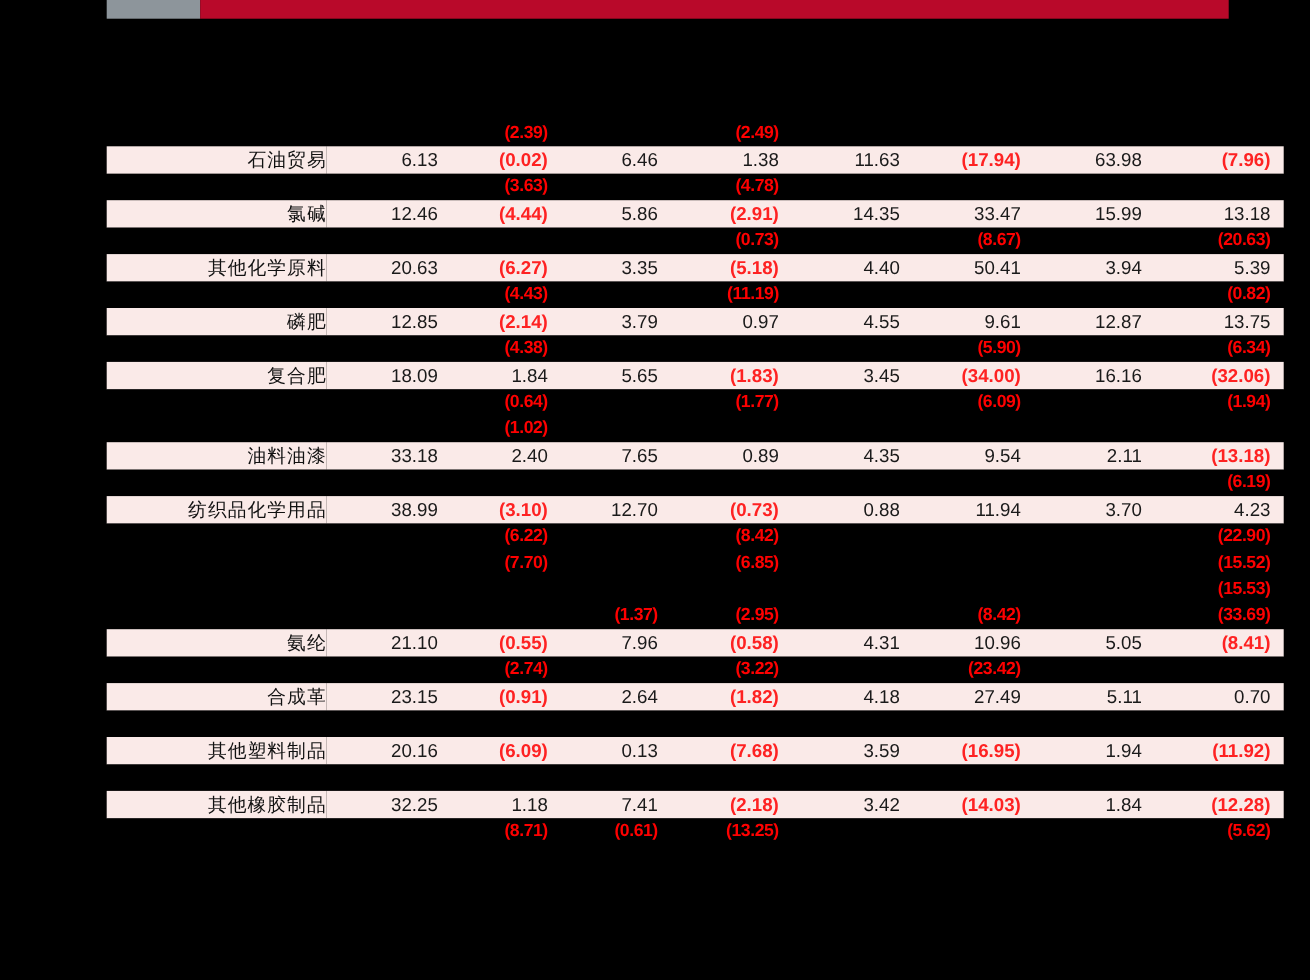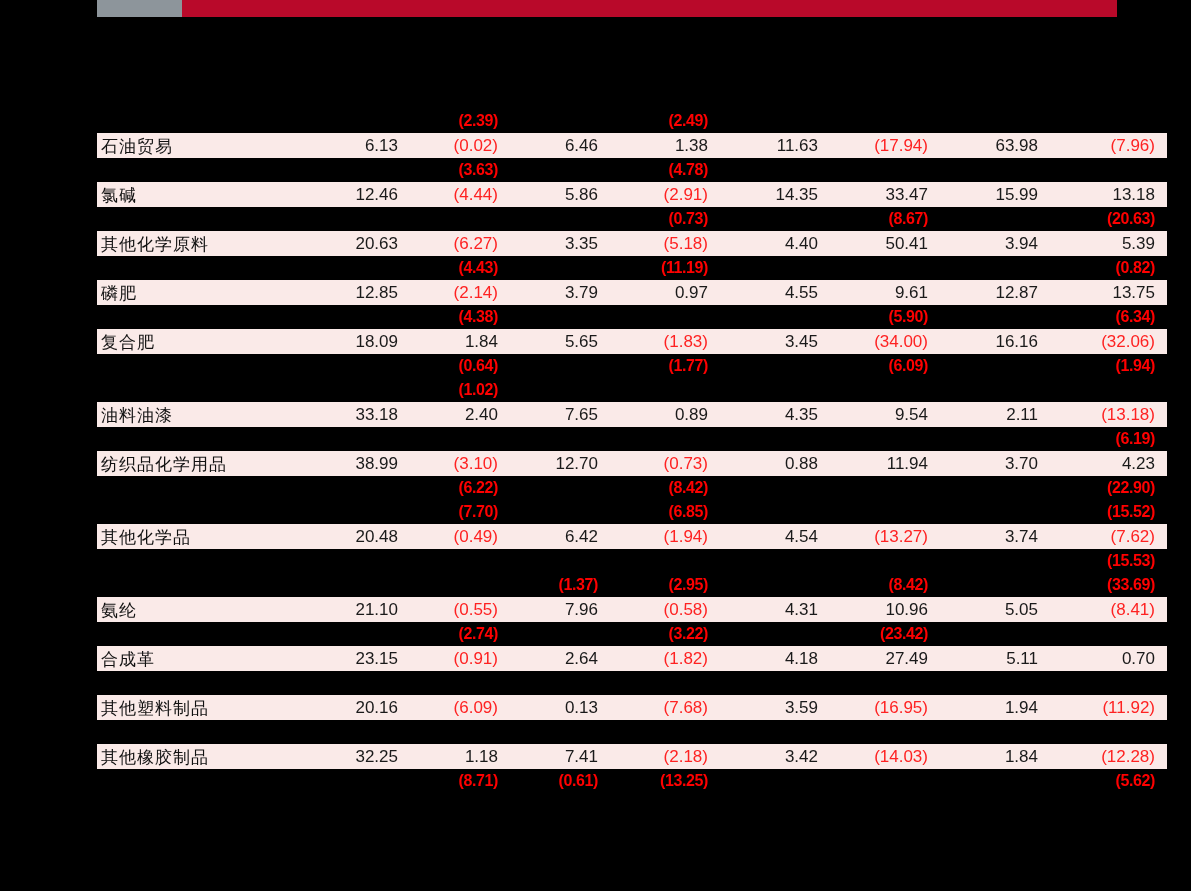--- a/index.html
+++ b/index.html
@@ -62,37 +62,37 @@
 
   td {
     padding: 0 12px 0 0;
     font-size: 17px;
     line-height: 24px;
     text-align: right;
     white-space: nowrap;
     vertical-align: middle;
   }
   td.label {
-    text-align: left;
+    text-align: right;
     padding: 0 0 0 4px;
     font-size: 17px;
     font-family: "DejaVu Serif", "Liberation Serif", serif;
     color: #111111;
     letter-spacing: 1px;
   }
   
   tr.band-dark td {
     color: #fe0000;
     font-weight: bold;
     font-size: 16px;
     letter-spacing: -0.4px;
   }
   
   tr.band-light td.pos { color: #1a1a1a; font-weight: normal; }
-  tr.band-light td.neg { color: #fe2222; font-weight: normal; }
+  tr.band-light td.neg { color: #fe2222; font-weight: bold; }
 </style>
 </head>
 <body>
 
 <div id="top-bar">
   <div class="seg-gray"></div>
   <div class="seg-red"></div>
 </div>
 
 <div id="table-wrap">
@@ -289,31 +289,20 @@
           <td class="label"></td>
           <td class="pos"></td>
           <td class="neg">(7.70)</td>
           <td class="pos"></td>
           <td class="neg">(6.85)</td>
           <td class="pos"></td>
           <td class="pos"></td>
           <td class="pos"></td>
           <td class="neg">(15.52)</td>
         </tr>
-        <tr class="band-light">
-          <td class="label">其他化学品</td>
-          <td class="pos">20.48</td>
-          <td class="neg">(0.49)</td>
-          <td class="pos">6.42</td>
-          <td class="neg">(1.94)</td>
-          <td class="pos">4.54</td>
-          <td class="neg">(13.27)</td>
-          <td class="pos">3.74</td>
-          <td class="neg">(7.62)</td>
-        </tr>
         <tr class="band-dark">
           <td class="label"></td>
           <td class="pos"></td>
           <td class="pos"></td>
           <td class="pos"></td>
           <td class="pos"></td>
           <td class="pos"></td>
           <td class="pos"></td>
           <td class="pos"></td>
           <td class="neg">(15.53)</td>

